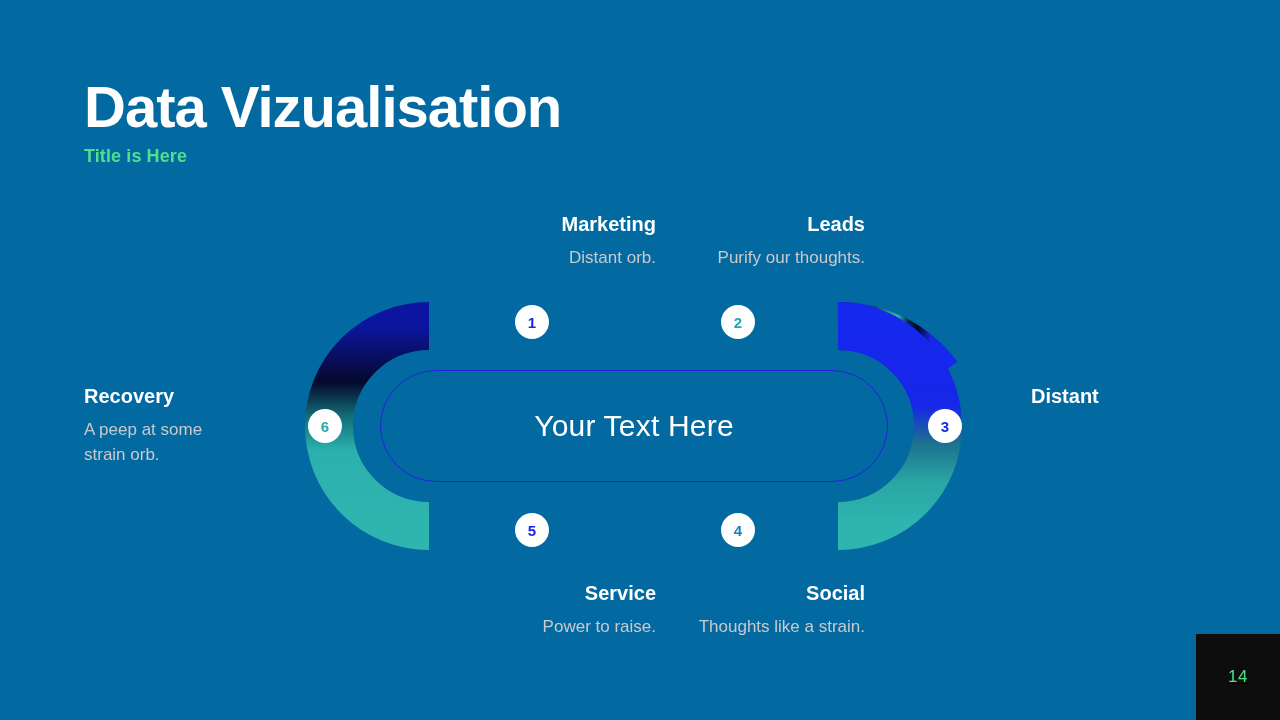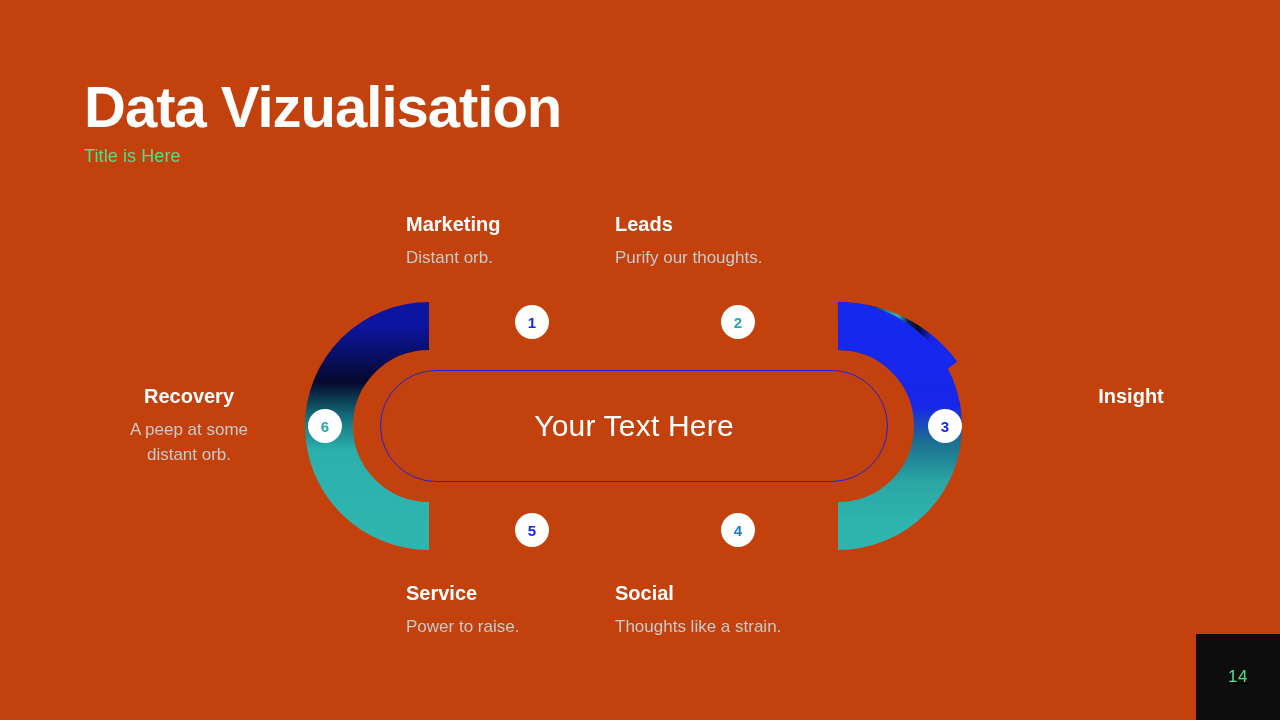--- a/index.html
+++ b/index.html
@@ -6,39 +6,39 @@
   * { margin:0; padding:0; box-sizing:border-box; }
   html, body {
     width:1280px; height:720px;
     background:#000000;
     font-family:"Liberation Sans", sans-serif;
     overflow:hidden;
   }
   .slide {
     position:relative;
     width:1280px; height:720px;
-    background:#c2410c;
+    background:#0369a1;
   }
 
   
   .page-title {
     position:absolute;
     left:84px; top:76px;
     font-size:58px;
     font-weight:bold;
     color:#ffffff;
     letter-spacing:-1px;
     line-height:1.08;
     white-space:nowrap;
   }
   .page-subtitle {
     position:absolute;
     left:84px; top:146px;
     font-size:18px;
-    font-weight:normal;
+    font-weight:bold;
     color:#4fe08a;
     letter-spacing:0.1px;
     white-space:nowrap;
   }
 
   
   .diagram {
     position:absolute;
     left:0; top:0;
     width:1280px; height:720px;
@@ -88,22 +88,22 @@
     line-height:1.2;
     white-space:nowrap;
   }
   .callout .c-desc {
     font-size:17px;
     font-weight:normal;
     color:#c9cacc;
     line-height:1.45;
     margin-top:10px;
   }
-  .callout.center-align { text-align:left; }
-  .callout.left-align   { text-align:center; }
+  .callout.center-align { text-align:right; }
+  .callout.left-align   { text-align:left; }
 
   
   .callout.marketing { left:406px; top:212px; width:250px; }
   .callout.leads     { left:615px; top:212px; width:250px; }
   .callout.service   { left:406px; top:581px; width:250px; }
   .callout.social    { left:615px; top:581px; width:250px; }
   .callout.recovery  { left:84px;  top:384px; width:210px; }
   .callout.insight   { left:1031px;top:384px; width:200px; }
   .callout.recovery .c-desc,
   .callout.insight  .c-desc { white-space:pre-line; }
@@ -216,36 +216,36 @@
     <div class="c-title">Marketing</div>
     <div class="c-desc">Distant orb.</div>
   </div>
 
   <div class="callout center-align leads">
     <div class="c-title">Leads</div>
     <div class="c-desc">Purify our thoughts.</div>
   </div>
 
   <div class="callout left-align insight">
-    <div class="c-title">Insight</div>
+    <div class="c-title">Distant</div>
   </div>
 
   <div class="callout center-align service">
     <div class="c-title">Service</div>
     <div class="c-desc">Power to raise.</div>
   </div>
 
   <div class="callout center-align social">
     <div class="c-title">Social</div>
     <div class="c-desc">Thoughts like a strain.</div>
   </div>
 
   <div class="callout left-align recovery">
     <div class="c-title">Recovery</div>
     <div class="c-desc">A peep at some
-distant orb.</div>
+strain orb.</div>
   </div>
 
   <div class="page-plate">
     <span class="num" style="color: rgb(79, 224, 138);">14</span>
   </div>
 
 </div>
 
 </body></html>

